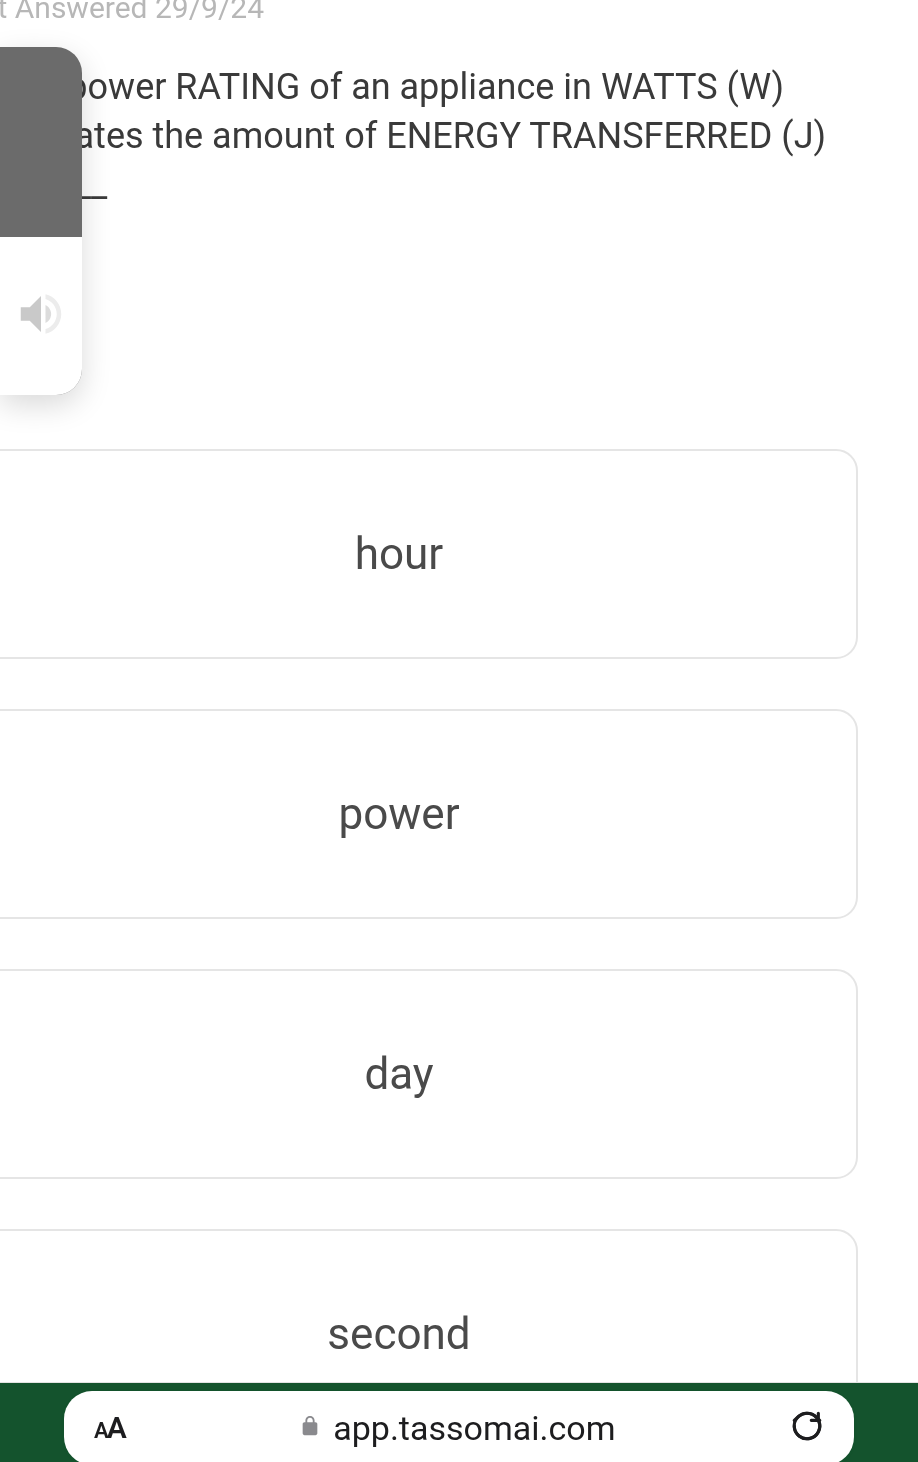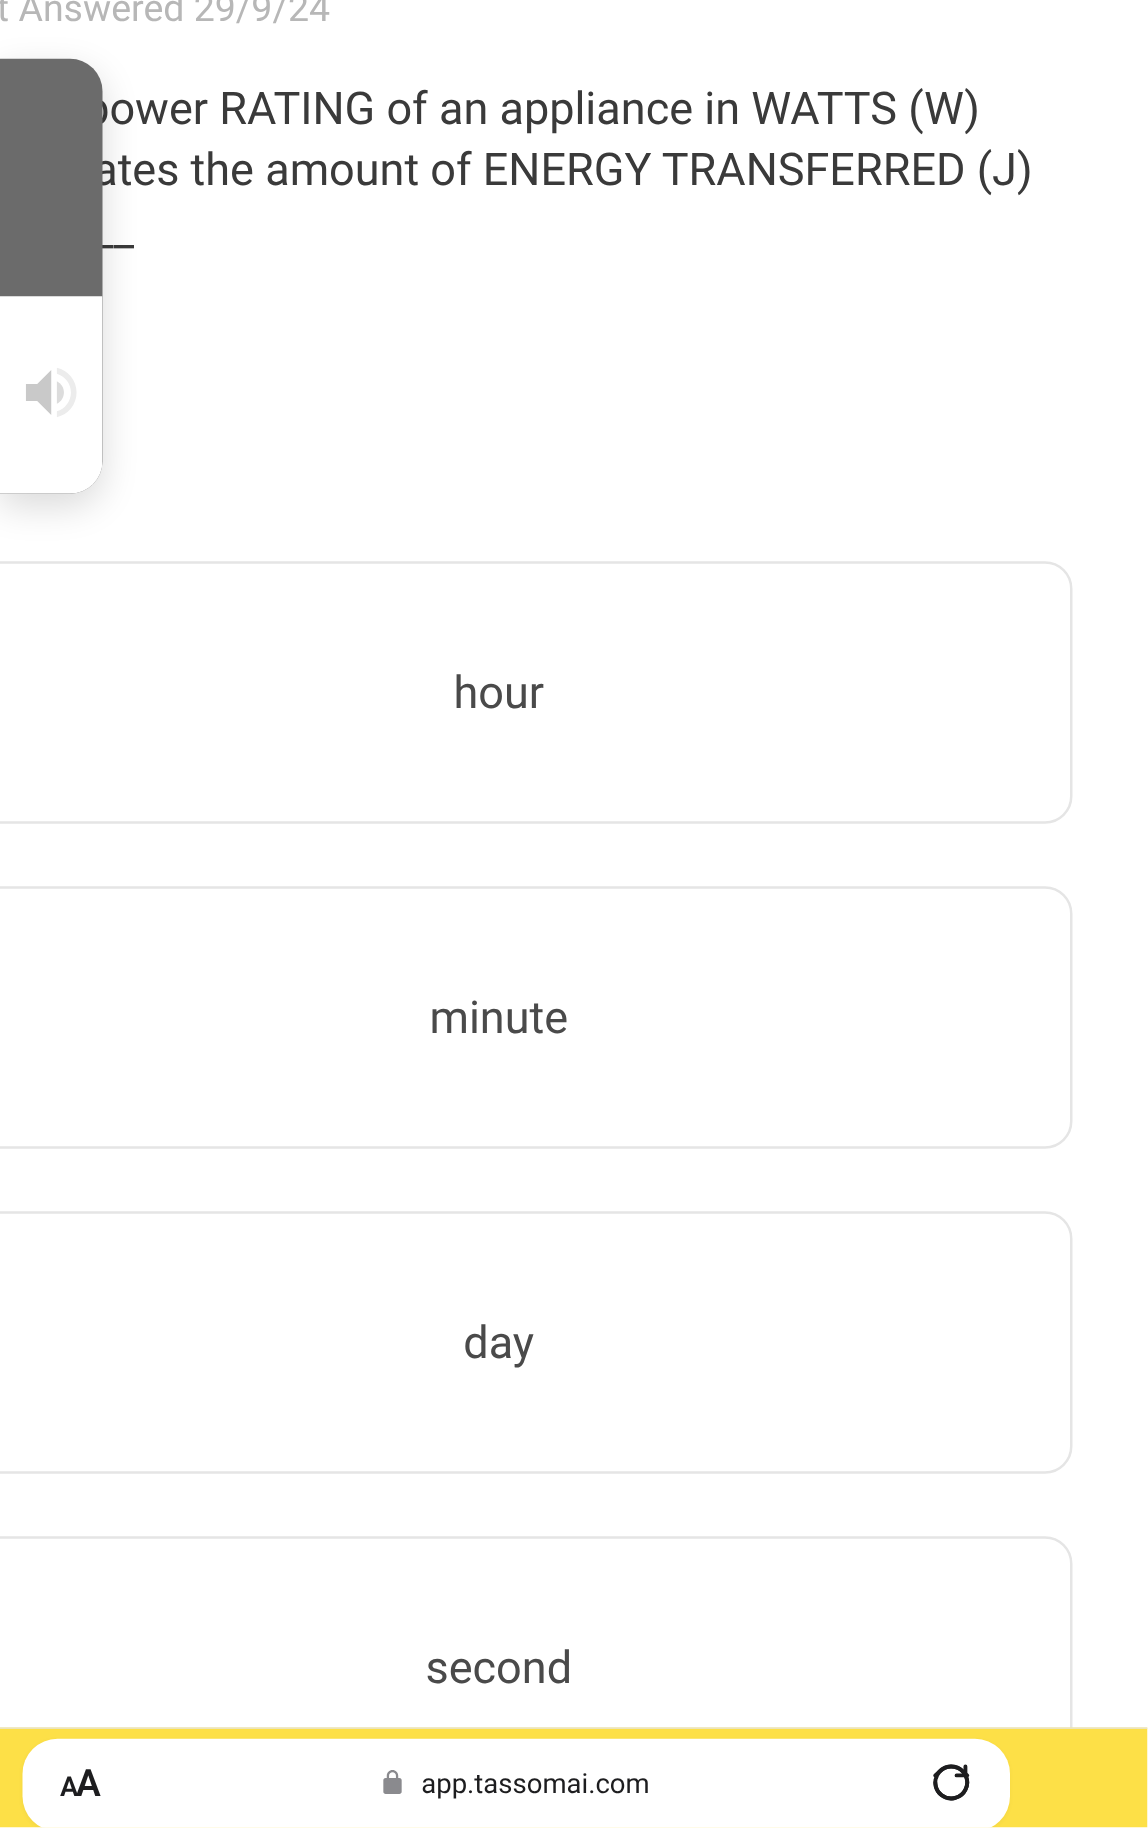--- a/index.html
+++ b/index.html
@@ -69,35 +69,35 @@
       border: 2px solid #e5e5e5;
       border-radius: 22px;
       height: 210px;
       display: flex;
       align-items: center;
       justify-content: center;
       background: #ffffff;
       margin-left: -60px;
     }
     .answer-label {
-      font-size: 36px;
+      font-size: 44px;
       color: #4a4a4a;
       font-weight: 400;
     }
     .browser-bar-wrap {
       position: absolute;
       bottom: 0;
       left: 0;
       width: 100%;
       height: 80px;
-      background: #fde047;
+      background: #14532d;
       border-top: 1px solid #e3e3e3;
       display: flex;
       align-items: center;
-      justify-content: flex-start;
+      justify-content: center;
       padding: 0 18px;
     }
     .browser-pill {
       background: #ffffff;
       border-radius: 28px;
       height: 74px;
       width: 790px;
       display: flex;
       align-items: center;
       justify-content: space-between;
@@ -113,21 +113,21 @@
     }
     .text-size .small-a {
       font-size: 22px;
     }
     .url-area {
       display: flex;
       align-items: center;
       gap: 12px;
     }
     .url-text {
-      font-size: 22px;
+      font-size: 34px;
       color: #1d1d1f;
       font-weight: 400;
     }
     .lock-icon {
       color: #8a8a8e;
     }
     .refresh-icon {
       color: #1d1d1f;
     }
   </style>
@@ -152,21 +152,21 @@
       </svg>
     </span>
   </div>
 </div>
 
 <div class="answers">
   <div class="answer-card">
     <span class="answer-label">hour</span>
   </div>
   <div class="answer-card">
-    <span class="answer-label">minute</span>
+    <span class="answer-label">power</span>
   </div>
   <div class="answer-card">
     <span class="answer-label">day</span>
   </div>
   <div class="answer-card">
     <span class="answer-label">second</span>
   </div>
 </div>
 
 <div class="browser-bar-wrap">

